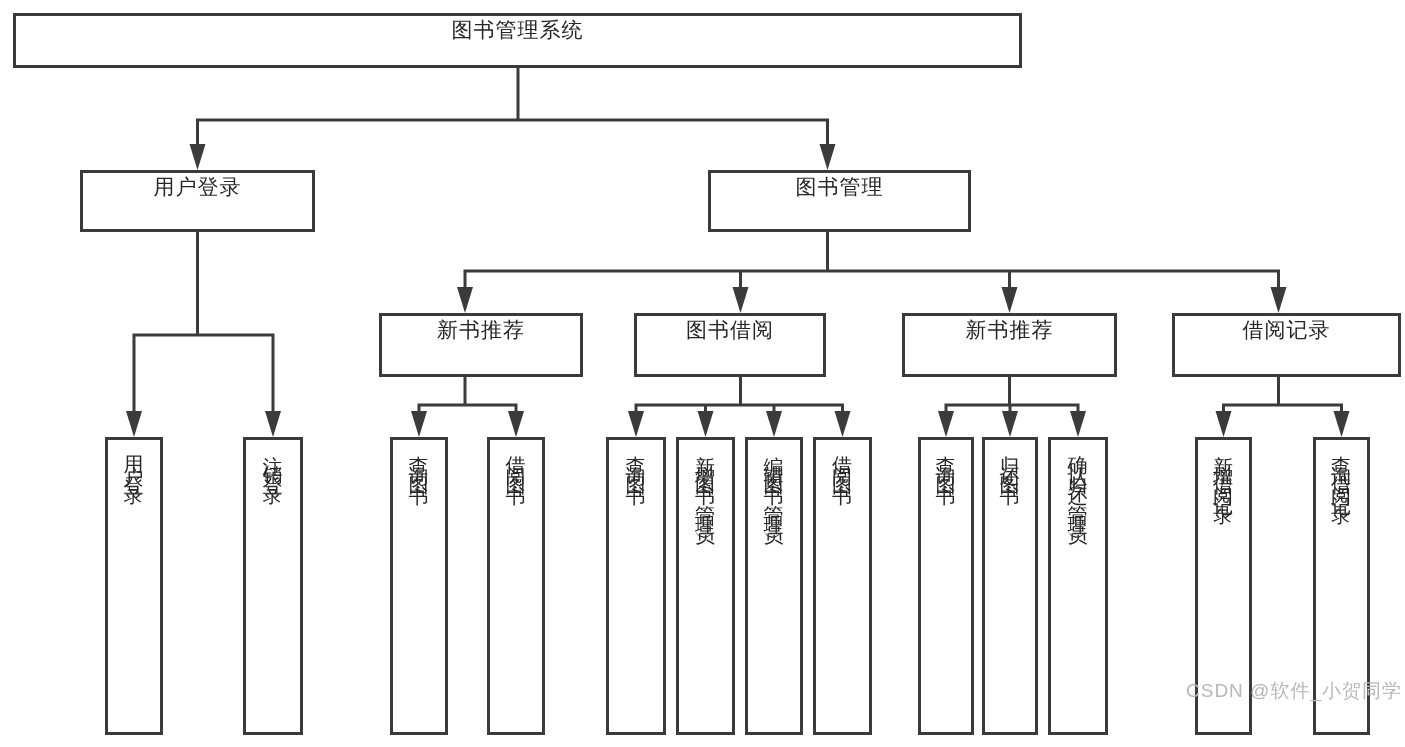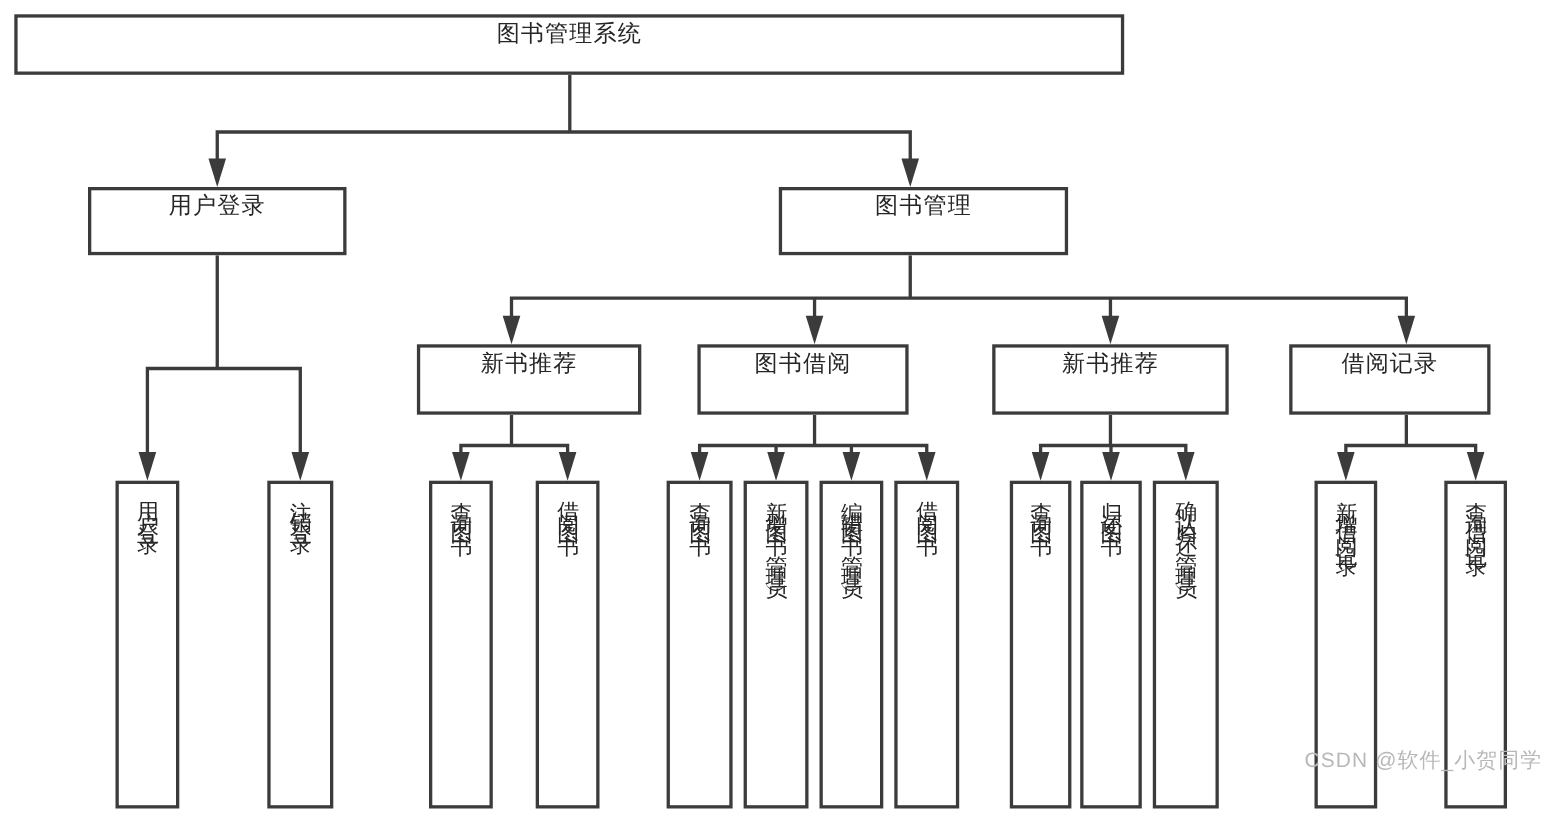--- a/index.html
+++ b/index.html
@@ -29,21 +29,21 @@
     font-size: 21px;
     letter-spacing: 1px;
     z-index: 2;
   }
   .root  { left: 13px;  top: 13px;  width: 1009px; height: 55px; }
   .l2a   { left: 80px;  top: 170px; width: 235px;  height: 62px; }
   .l2b   { left: 708px; top: 170px; width: 263px;  height: 62px; }
   .l3a   { left: 379px;  top: 313px; width: 204px; height: 64px; }
   .l3b   { left: 634px;  top: 313px; width: 192px; height: 64px; }
   .l3c   { left: 902px;  top: 313px; width: 215px; height: 64px; }
-  .l3d   { left: 1172px; top: 313px; width: 183px; height: 64px; }
+  .l3d   { left: 1172px; top: 313px; width: 229px; height: 64px; }
   .leaf  { top: 437px; height: 298px; }
   .leaf span {
     writing-mode: vertical-rl;
     text-orientation: mixed;
     font-size: 20px;
     line-height: 1;
     letter-spacing: 10px;
     color: #262626;
   }
   .g1a { left: 105px;  width: 58px; }

